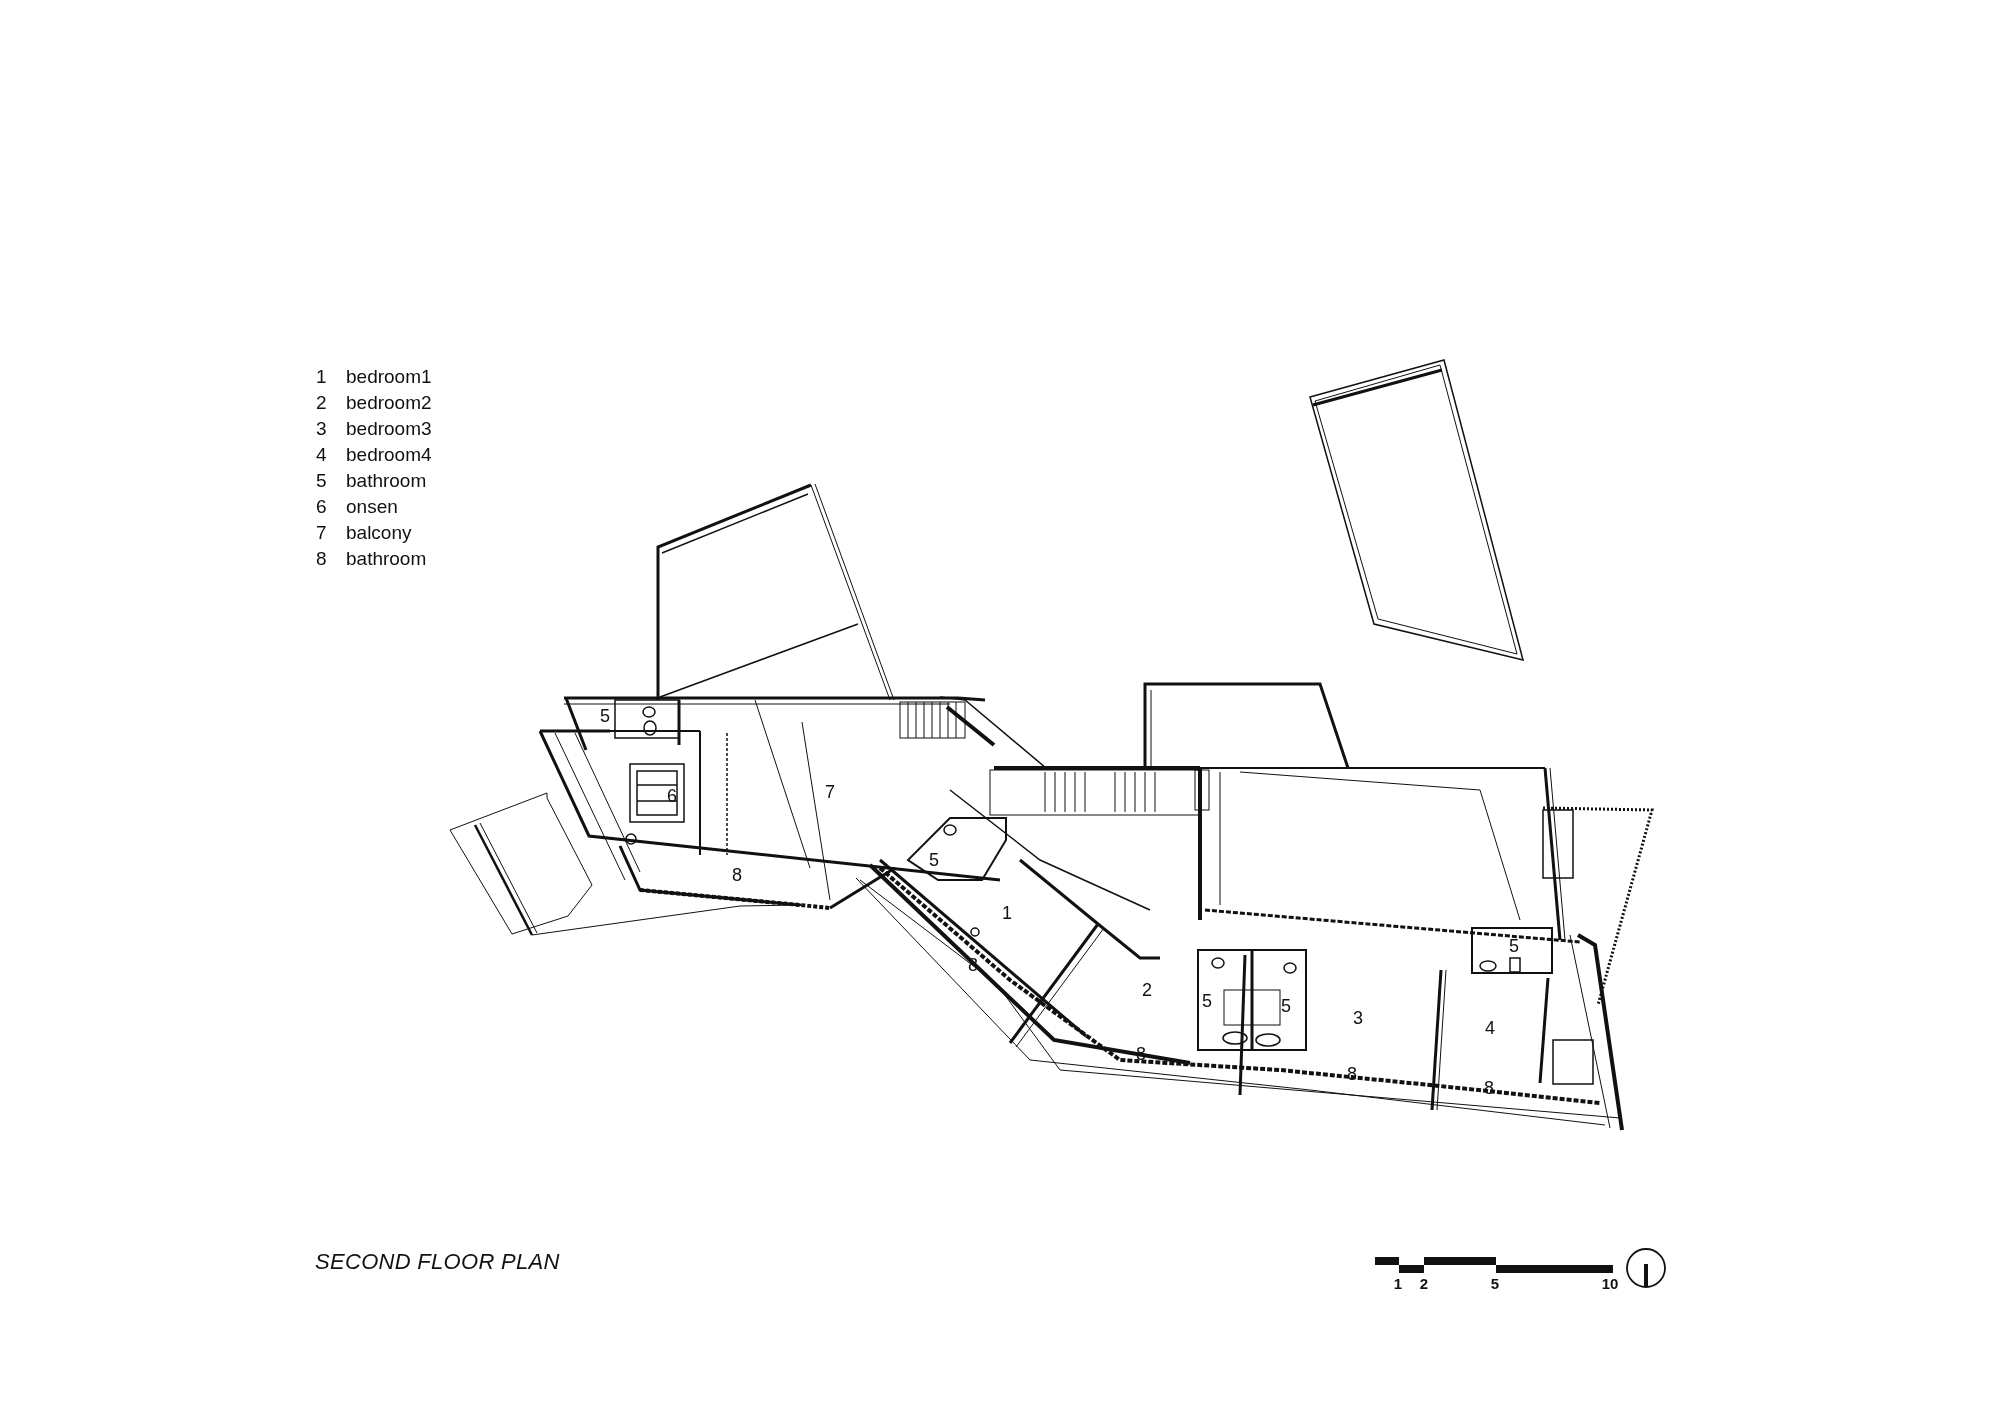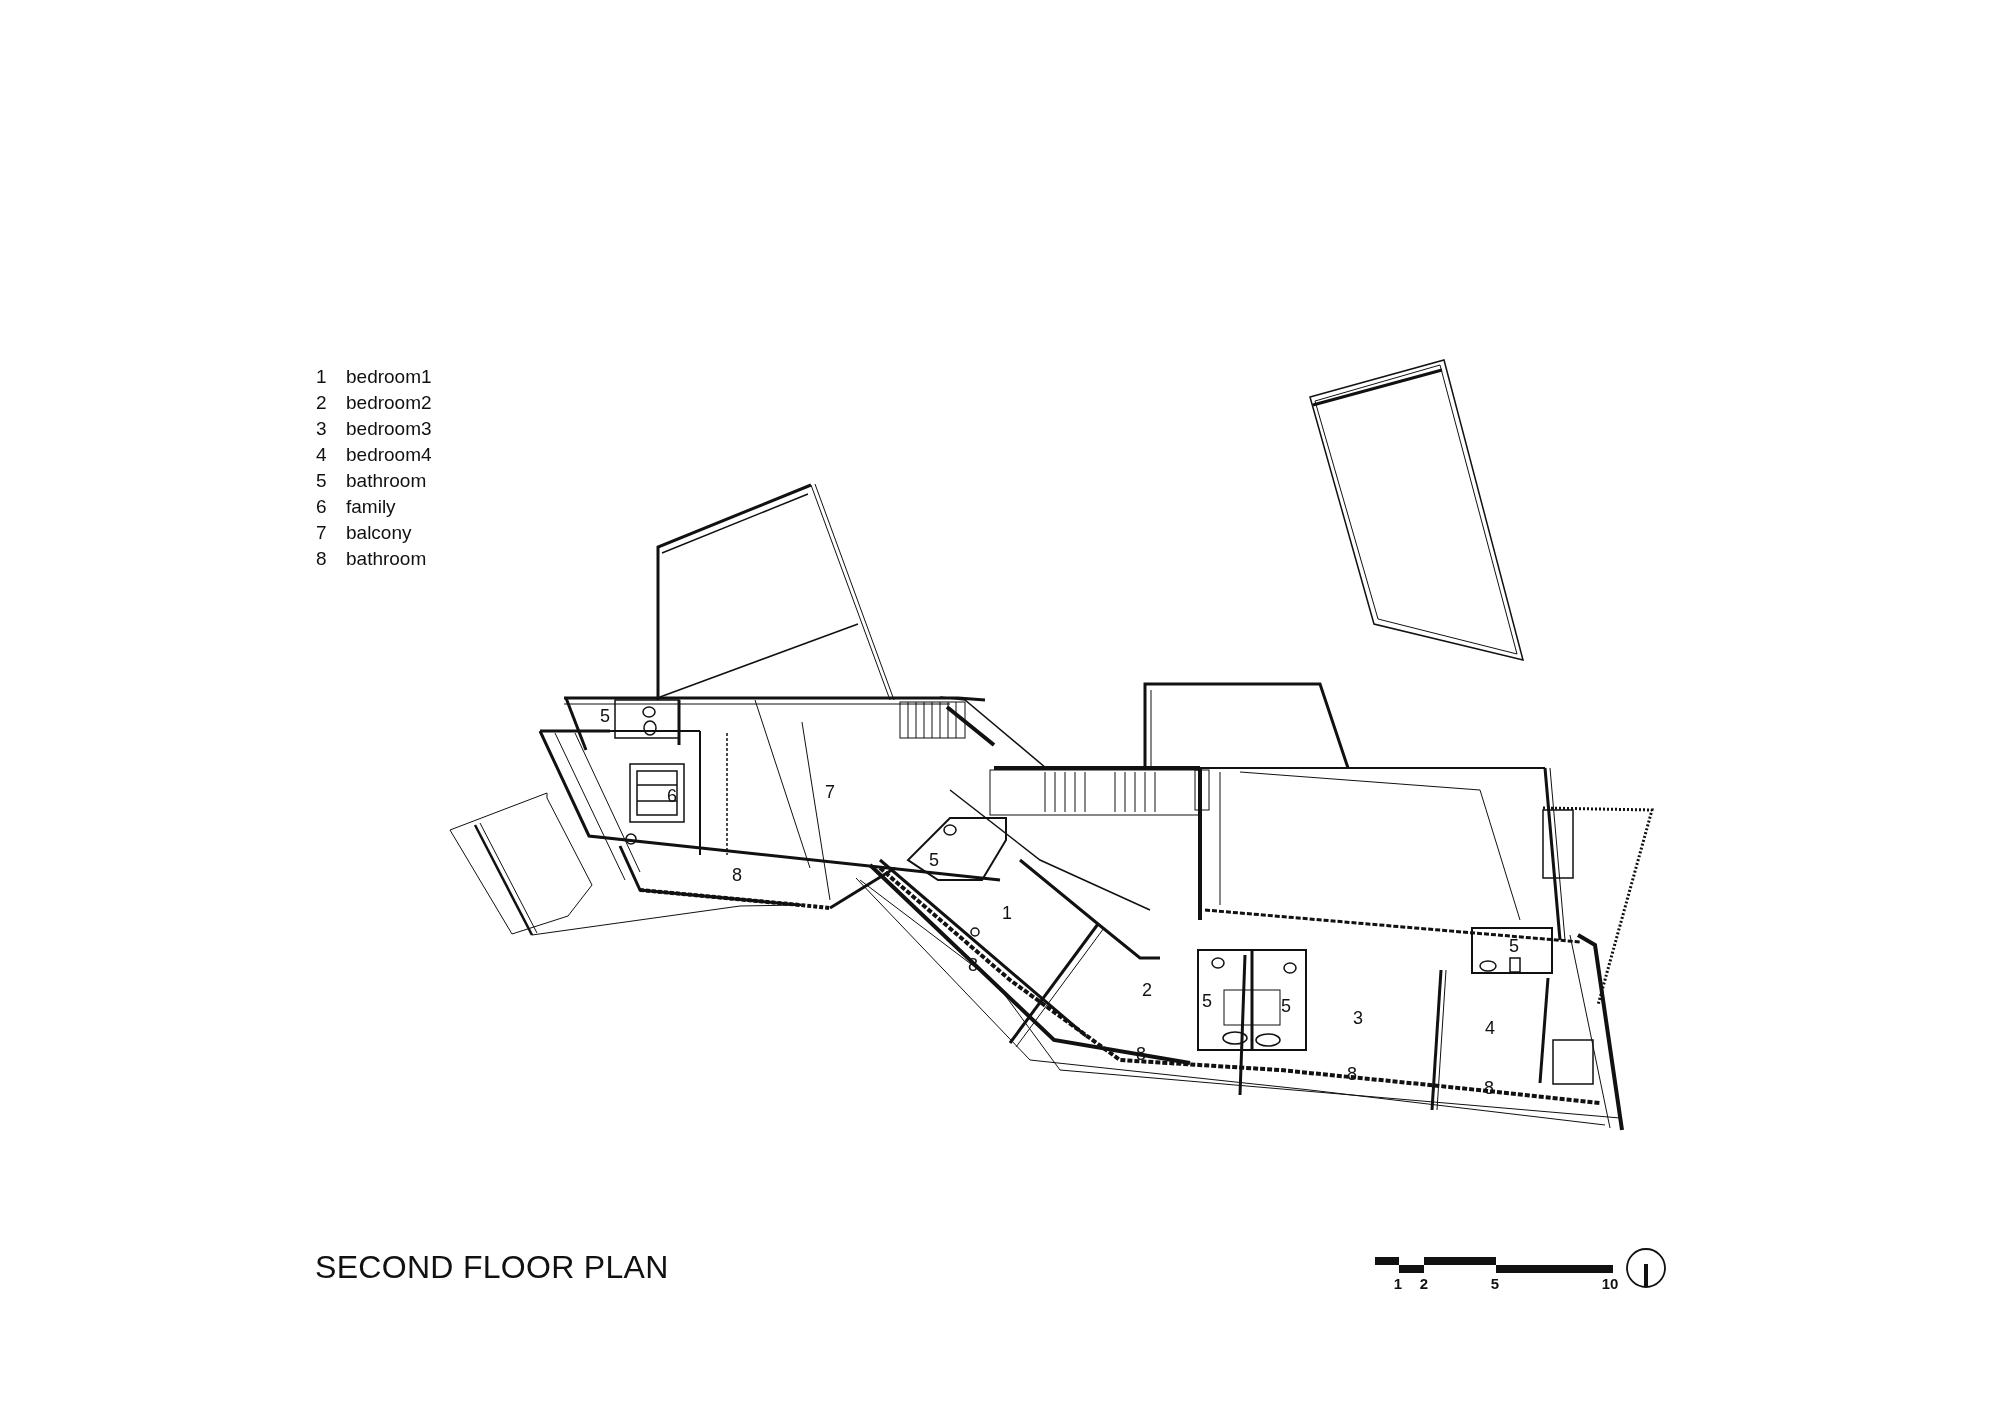--- a/index.html
+++ b/index.html
@@ -1,21 +1,21 @@
 <!DOCTYPE html>
 <html><head>
 <meta charset="utf-8">
 <style>
   html, body { margin:0; padding:0; background:#ffffff; }
   body { width:2000px; height:1414px; position:relative; overflow:hidden; font-family:"Liberation Sans", sans-serif; color:#111; }
   .legend { position:absolute; left:316px; top:364px; }
   .legend-row { position:relative; height:26px; font-size:19px; line-height:26px; }
   .legend-num { position:absolute; left:0; width:20px; }
   .legend-label { position:absolute; left:30px; white-space:nowrap; }
-  .title { position:absolute; left:315px; top:1249px; font-size:32px; letter-spacing:0.3px; white-space:nowrap; }
+  .title { position:absolute; left:315px; top:1249px; font-size:22px; letter-spacing:0.3px; white-space:nowrap;font-style:italic; }
   svg.plan { position:absolute; left:0; top:0; }
   .room-label { font-family:"Liberation Sans", sans-serif; font-size:18px; fill:#111; text-anchor:middle; dominant-baseline:middle; }
   .scale-label { font-family:"Liberation Sans", sans-serif; font-size:15px; font-weight:bold; fill:#111; text-anchor:middle; }
 </style>
 </head>
 <body>
 
 <div class="legend">
   <div class="legend-row">
       <span class="legend-num">1</span>
@@ -32,21 +32,21 @@
   <div class="legend-row">
       <span class="legend-num">4</span>
       <span class="legend-label">bedroom4</span>
     </div>
   <div class="legend-row">
       <span class="legend-num">5</span>
       <span class="legend-label">bathroom</span>
     </div>
   <div class="legend-row">
       <span class="legend-num">6</span>
-      <span class="legend-label">family</span>
+      <span class="legend-label">onsen</span>
     </div>
   <div class="legend-row">
       <span class="legend-num">7</span>
       <span class="legend-label">balcony</span>
     </div>
   <div class="legend-row">
       <span class="legend-num">8</span>
       <span class="legend-label">bathroom</span>
     </div>
 </div>

